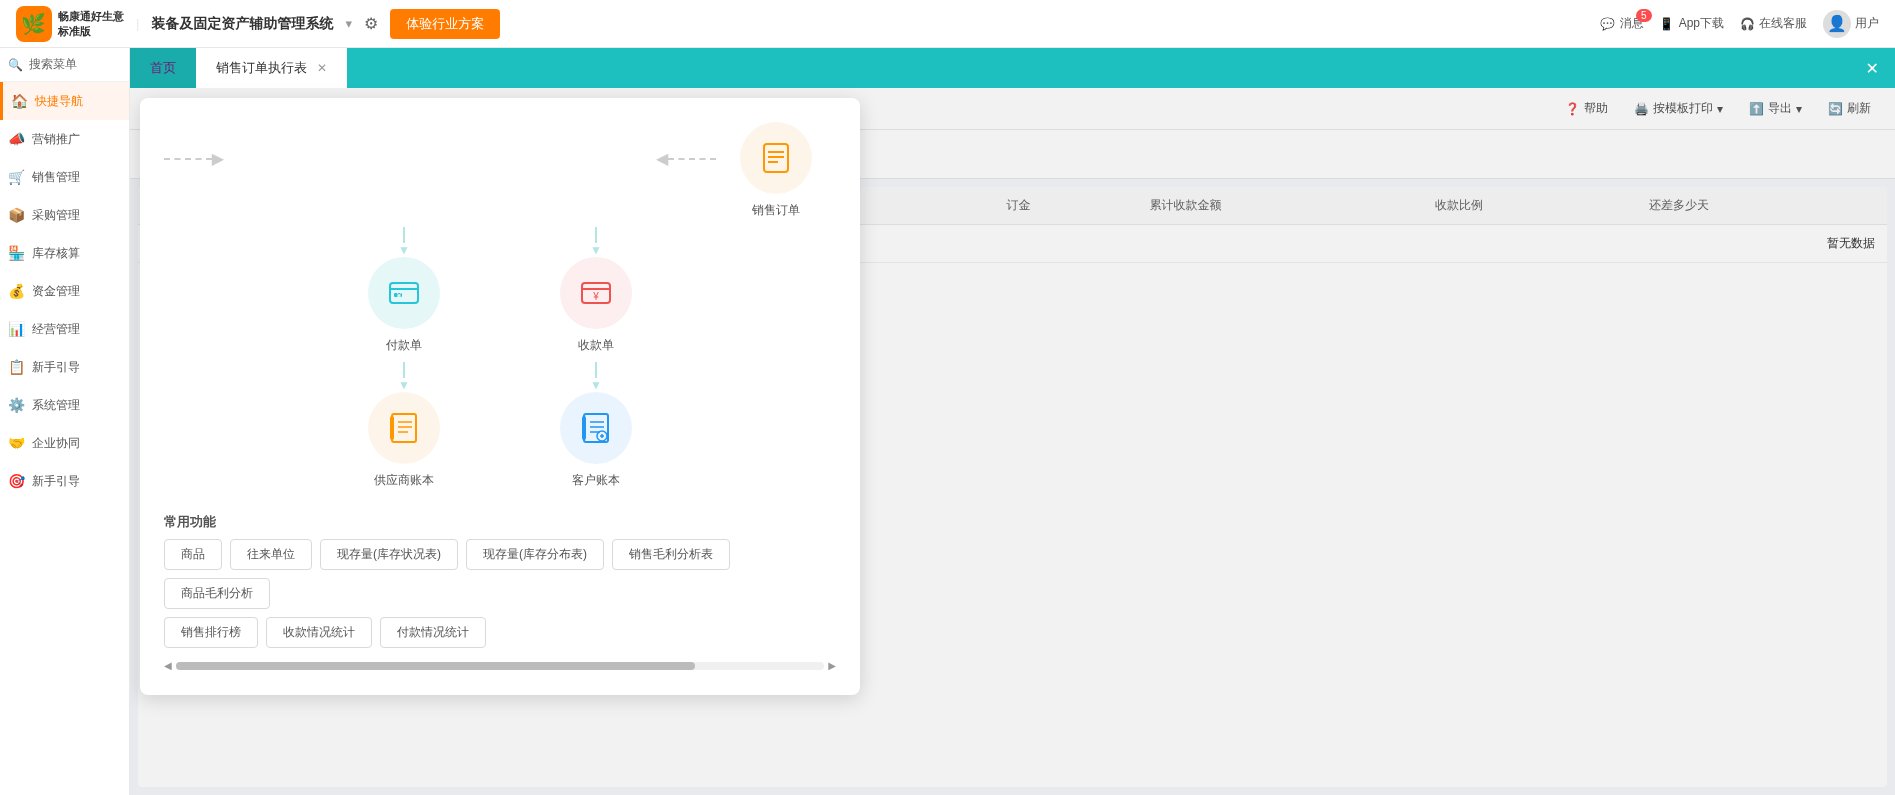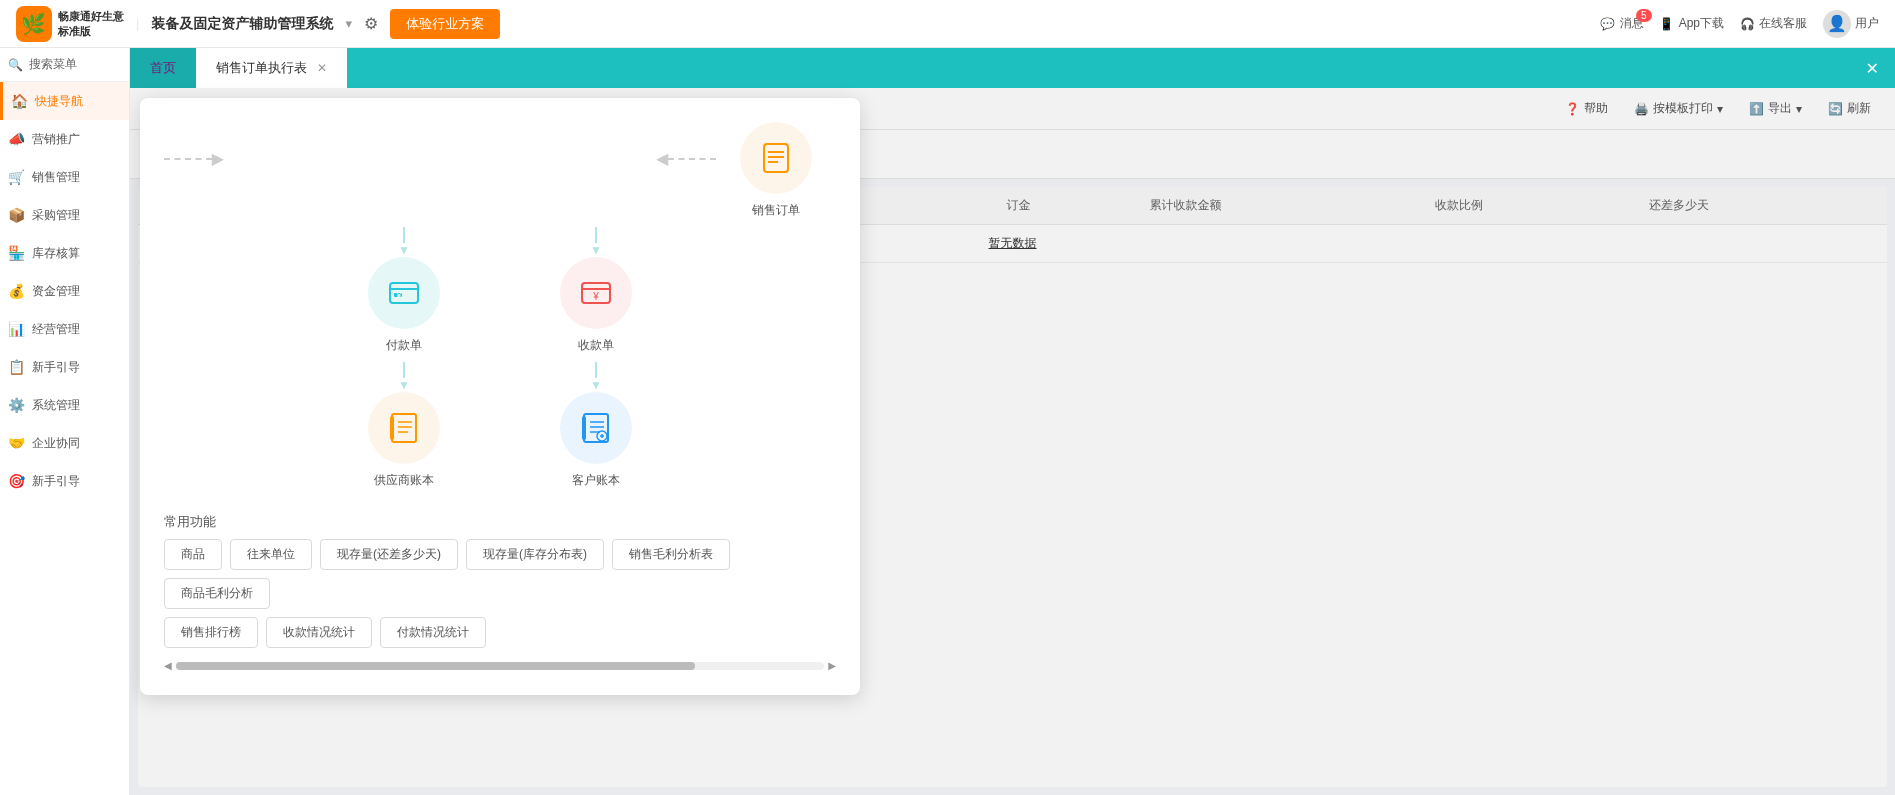--- a/index.html
+++ b/index.html
@@ -47,21 +47,21 @@
     .filter-select { height: 32px; border: 1px solid #d9d9d9; border-radius: 4px; padding: 0 8px; font-size: 12px; width: 120px; }
     .btn-search { height: 32px; background: #ff7c00; color: #fff; border: none; border-radius: 4px; padding: 0 16px; cursor: pointer; font-size: 13px; }
     .btn-setting { height: 32px; background: #fff; color: #555; border: 1px solid #d9d9d9; border-radius: 4px; padding: 0 12px; cursor: pointer; font-size: 13px; }
     .more-conditions { color: #1ebfbf; cursor: pointer; font-size: 12px; }
 
     
     .table-wrapper { flex: 1; overflow: auto; background: #fff; margin: 8px; border-radius: 4px; }
     .data-table { width: 100%; border-collapse: collapse; font-size: 12px; }
     .data-table th { background: #fafafa; padding: 10px 12px; text-align: left; border-bottom: 1px solid #e8e8e8; color: #666; font-weight: normal; white-space: nowrap; }
     .data-table td { padding: 10px 12px; border-bottom: 1px solid #f0f0f0; color: #333; white-space: nowrap; }
-    .no-data { text-align: center; padding: 60px; color: #999; text-decoration: underline; }
+    .no-data { text-align: right; padding: 60px; color: #999; }
 
     
     .system-title { font-size: 14px; color: #333; font-weight: bold; }
     .dropdown-icon { color: #999; cursor: pointer; }
     .settings-icon { color: #666; cursor: pointer; font-size: 16px; }
     .trial-btn { background: #ff7c00; color: #fff; border: none; border-radius: 4px; padding: 6px 16px; cursor: pointer; font-size: 13px; }
 
     
     .top-icon-item { display: flex; align-items: center; gap: 4px; cursor: pointer; color: #555; font-size: 12px; position: relative; }
     .badge { position: absolute; top: -6px; right: -8px; background: #ff4d4f; color: #fff; font-size: 10px; border-radius: 8px; padding: 1px 4px; min-width: 16px; text-align: center; }
@@ -82,21 +82,21 @@
     .circle-pink { background: #fdeef0; }
     .circle-purple { background: #f0eefa; }
     .circle-orange { background: #fef5ea; }
     .circle-teal { background: #e5f7f7; }
     .circle-red { background: #fdeef0; }
     .circle-orange2 { background: #fef5ea; }
     .circle-blue { background: #eaf4fe; }
 
     
     .common-funcs { margin-top: 16px; }
-    .common-funcs-title { font-size: 13px; color: #555; margin-bottom: 8px; font-weight: normal; }
+    .common-funcs-title { font-size: 13px; color: #555; margin-bottom: 8px; font-weight: bold; }
     .func-buttons { display: flex; flex-wrap: wrap; gap: 8px; }
     .func-btn { padding: 6px 16px; border: 1px solid #d9d9d9; border-radius: 4px; background: #fff; color: #555; cursor: pointer; font-size: 12px; }
 
     
     .date-input-wrap { display: flex; align-items: center; gap: 4px; }
   </style>
 </head>
 <body>
 
 <div class="app-wrapper">
@@ -408,21 +408,21 @@
                 <div style="width:120px;"></div>
               </div>
 
             </div>
 
             <div class="common-funcs">
               <div class="common-funcs-title">常用功能</div>
               <div class="func-buttons">
                 <button class="func-btn">商品</button>
                 <button class="func-btn">往来单位</button>
-                <button class="func-btn">现存量(还差多少天)</button>
+                <button class="func-btn">现存量(库存状况表)</button>
                 <button class="func-btn">现存量(库存分布表)</button>
                 <button class="func-btn">销售毛利分析表</button>
                 <button class="func-btn">商品毛利分析</button>
               </div>
               <div class="func-buttons" style="margin-top:8px;">
                 <button class="func-btn">销售排行榜</button>
                 <button class="func-btn">收款情况统计</button>
                 <button class="func-btn">付款情况统计</button>
               </div>
             </div>

